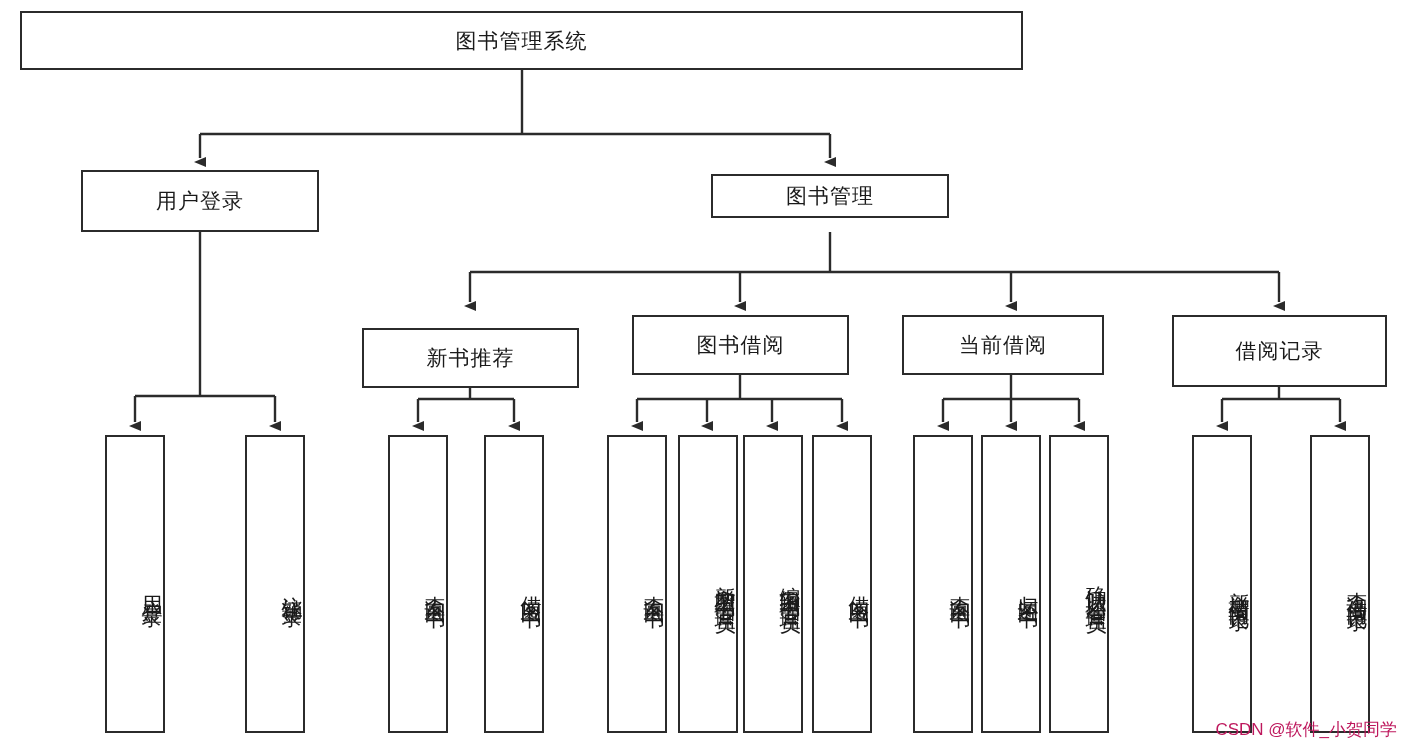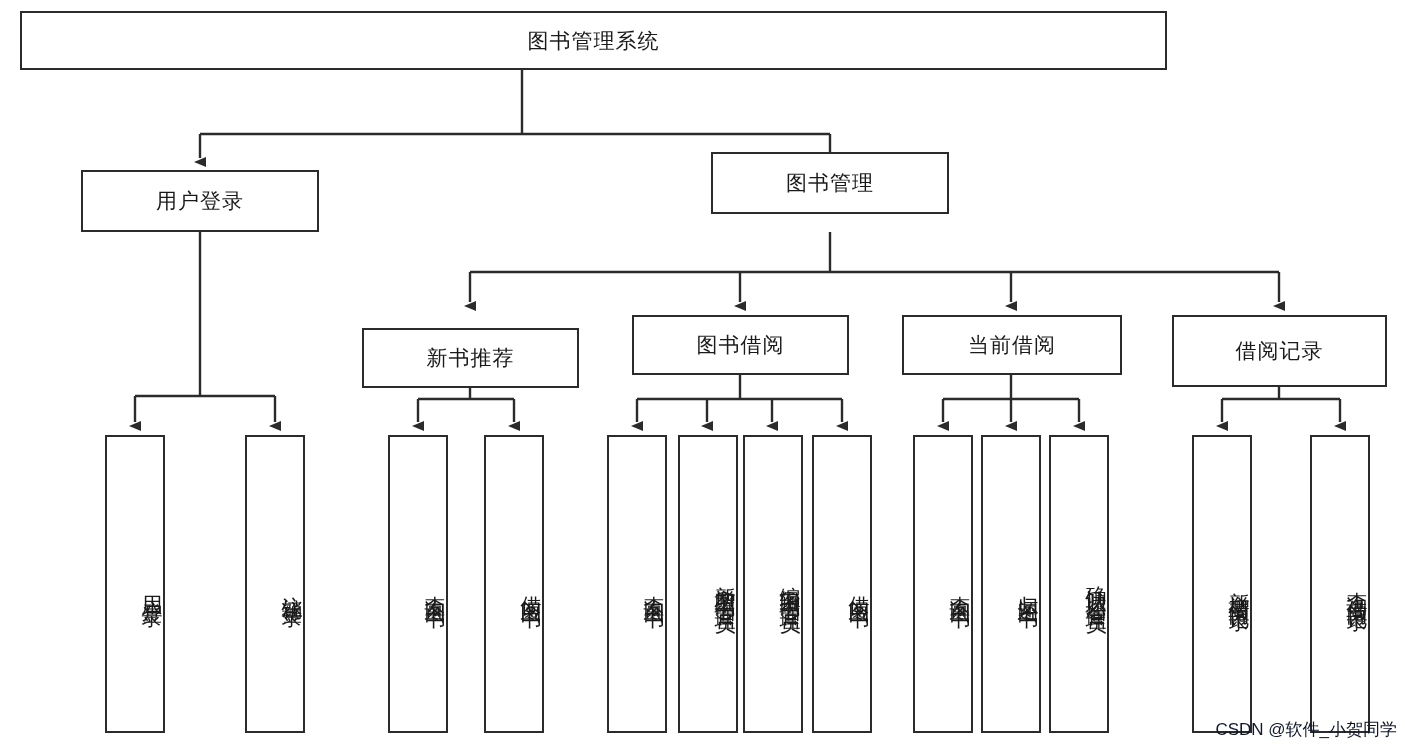--- a/index.html
+++ b/index.html
@@ -50,21 +50,21 @@
   .node.vert > span {
     writing-mode: vertical-rl;
     text-orientation: upright;
     display: block;
   }
   .watermark {
     position: absolute;
     right: 8px;
     bottom: 6px;
     font-size: 17px;
-    color: #0f172a;
+    color: #be185d;
     font-family: "Liberation Sans", "DejaVu Sans", sans-serif;
     white-space: nowrap;
   }
 </style>
 </head>
 <body>
 
 <div id="canvas">
 
   <svg id="wires" viewBox="0 0 1405 747">
@@ -110,38 +110,38 @@
       <path d="M 1011 399 L 1011 422" marker-end="url(#arrow)"></path>
       <path d="M 1079 399 L 1079 422" marker-end="url(#arrow)"></path>
 
       <path d="M 1279 375 L 1279 399"></path>
       <path d="M 1222 399 L 1340 399"></path>
       <path d="M 1222 399 L 1222 422" marker-end="url(#arrow)"></path>
       <path d="M 1340 399 L 1340 422" marker-end="url(#arrow)"></path>
     </g>
   </svg>
 
-  <div class="node horiz" style="left:20px; top:11px; width:1147px; height:59px;">
+  <div class="node horiz" style="left:20px; top:11px; width:1003px; height:59px;">
     <span>图书管理系统</span>
   </div>
 
   <div class="node horiz" style="left:81px; top:170px; width:238px; height:62px;">
     <span>用户登录</span>
   </div>
-  <div class="node horiz" style="left:711px; top:152px; width:238px; height:62px;">
+  <div class="node horiz" style="left:711px; top:174px; width:238px; height:44px;">
     <span>图书管理</span>
   </div>
 
   <div class="node horiz" style="left:362px; top:315px; width:217px; height:60px;margin-top:13px;">
     <span>新书推荐</span>
   </div>
   <div class="node horiz" style="left:632px; top:315px; width:217px; height:60px;text-align:right;">
     <span>图书借阅</span>
   </div>
-  <div class="node horiz" style="left:902px; top:315px; width:220px; height:60px;">
+  <div class="node horiz" style="left:902px; top:315px; width:202px; height:60px;">
     <span>当前借阅</span>
   </div>
   <div class="node horiz" style="left:1172px; top:315px; width:215px; height:72px;">
     <span>借阅记录</span>
   </div>
 
   <div class="node vert" style="left:105px; top:435px; width:60px; height:298px;">
     <span>用户登录</span>
   </div>
   <div class="node vert" style="left:245px; top:435px; width:60px; height:298px;">

